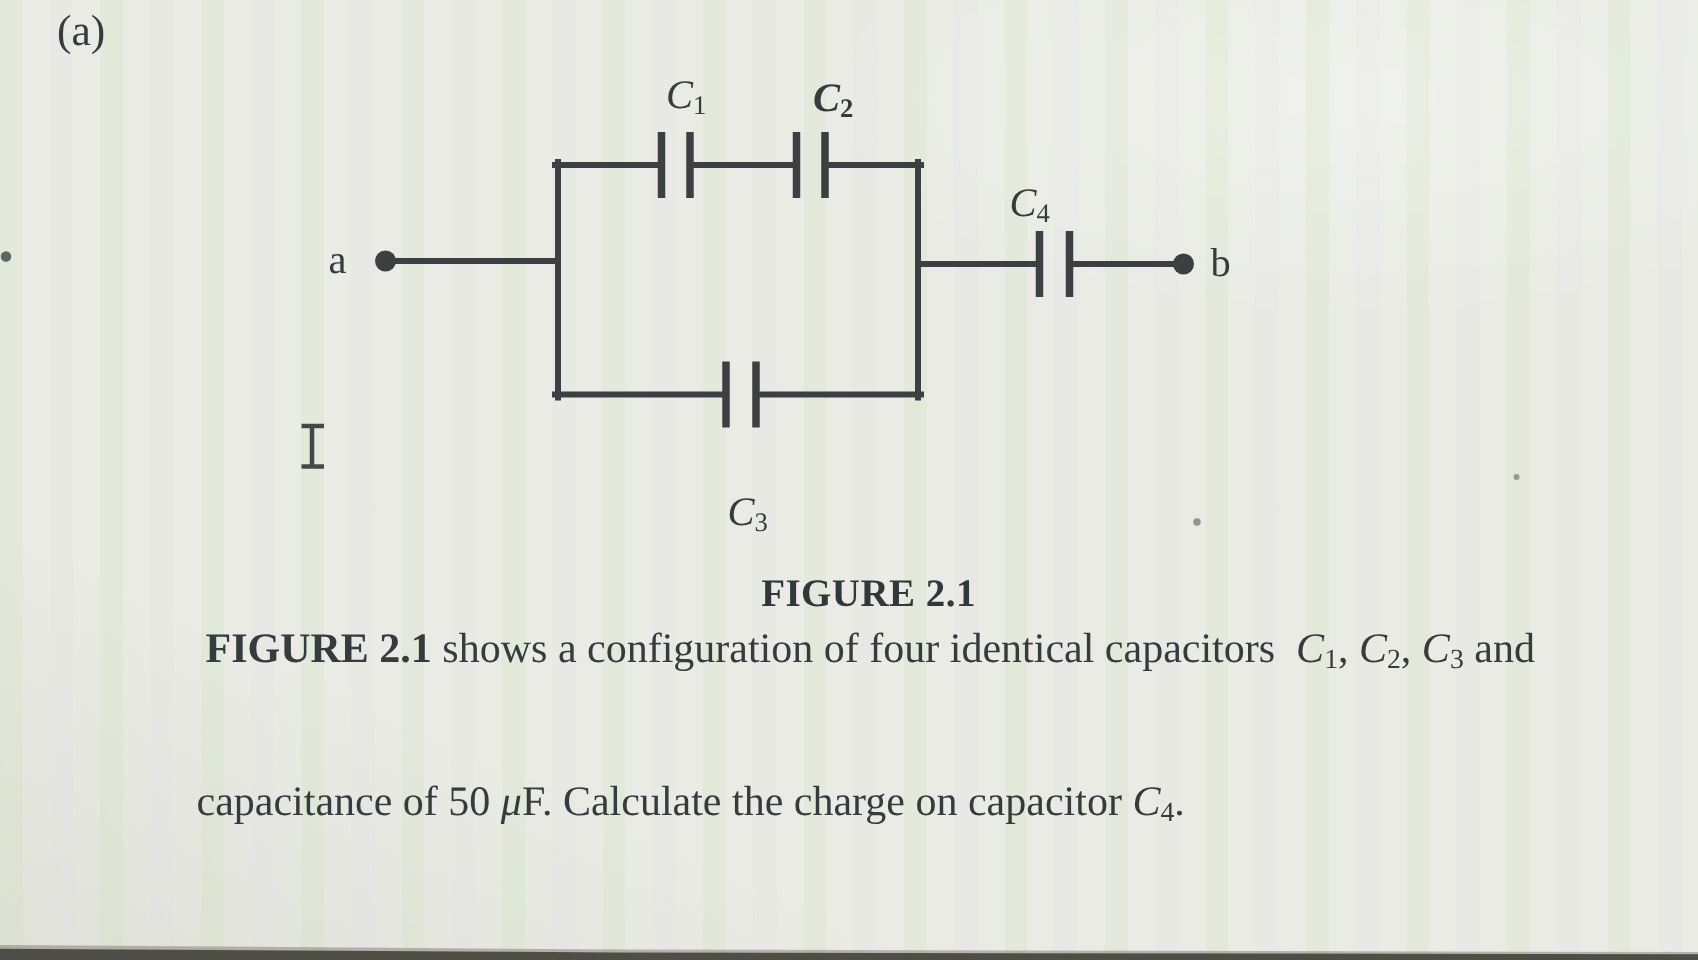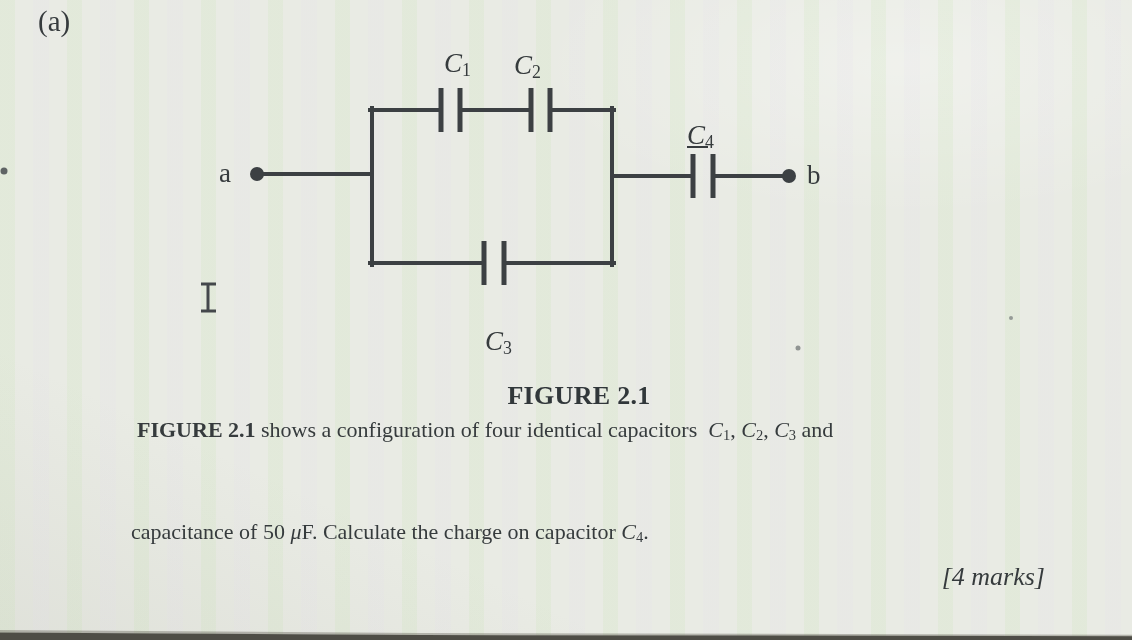--- a/index.html
+++ b/index.html
@@ -21,21 +21,21 @@
       radial-gradient(ellipse 55% 40% at 80% 10%, rgba(255,255,255,0.32), rgba(255,255,255,0) 60%),
       linear-gradient(205deg, rgba(0,0,0,0) 75%, rgba(140,140,128,0.10) 100%);
   }
   .part-label{position:absolute;left:38px;top:5px;font-size:29px;}
   svg.circuit{position:absolute;left:0;top:0;}
   .cap-label,.term-label{position:absolute;font-size:27px;line-height:1;white-space:nowrap;}
   .fig-caption{
     position:absolute;top:381px;left:13px;width:1132px;text-align:center;
     font-weight:bold;font-size:26px;color:#31373a;letter-spacing:0.3px;
   }
-  .line{position:absolute;font-size:22px;white-space:pre;}
+  .line{position:absolute;font-size:28px;white-space:pre;}
   .line1{left:137px;top:417px;}
   .line2{left:133px;top:468px;}
   .line3{left:131px;top:519px;}
   .marks{position:absolute;right:87px;top:562px;font-size:26px;font-style:italic;}
   .b{font-weight:bold;}
   .i{font-style:italic;}
   .sub{font-size:0.66em;vertical-align:-0.24em;font-style:normal;}
 </style>
 </head>
 <body>
@@ -83,33 +83,32 @@
       <circle cx="798" cy="348" r="2.5" fill="rgba(85,90,92,0.6)"></circle>
       <circle cx="1011" cy="318" r="2" fill="rgba(85,90,92,0.55)"></circle>
       <polygon points="0,630 420,633 1132,634.7 1132,637 420,635.2 0,632.8" fill="rgba(100,98,88,0.40)"></polygon>
       <polygon points="0,632.5 420,635 1132,636.2 1132,640 0,640" fill="#4e4d46"></polygon>
     </g>
   </svg>
 
   <div class="cap-label" style="left:434px;top:50px;margin-left:10px;">
     <span class="i">C</span><span class="sub">1</span>
   </div>
-  <div class="cap-label" style="left:514px;top:52px;">
+  <div class="cap-label" style="left:542px;top:52px;font-weight:bold;">
     <span class="i">C</span><span class="sub">2</span>
   </div>
   <div class="cap-label" style="left:485px;top:291px;margin-top:37px;">
     <span class="i">C</span><span class="sub">3</span>
   </div>
-  <div class="cap-label" style="left:687px;top:122px;text-decoration:underline;">
+  <div class="cap-label" style="left:673px;top:122px;">
     <span class="i">C</span><span class="sub">4</span>
   </div>
 
   <div class="term-label" style="left:219px;top:160px;">a</div>
   <div class="term-label" style="left:807px;top:162px;">b</div>
 
   <div class="fig-caption">FIGURE 2.1</div>
 
   <div class="line line1"><span class="b">FIGURE 2.1</span><span> shows a configuration of four identical capacitors  </span><span class="i">C</span><span class="sub">1</span><span>, </span><span class="i">C</span><span class="sub">2</span><span>, </span><span class="i">C</span><span class="sub">3</span><span> and</span></div>
   <div class="line line3"><span>capacitance of 50 </span><span class="i">μ</span><span>F. Calculate the charge on capacitor </span><span class="i">C</span><span class="sub">4</span><span>.</span></div>
 
-  <div class="marks">[4 marks]</div>
 
 </div>
 
 </body></html>

